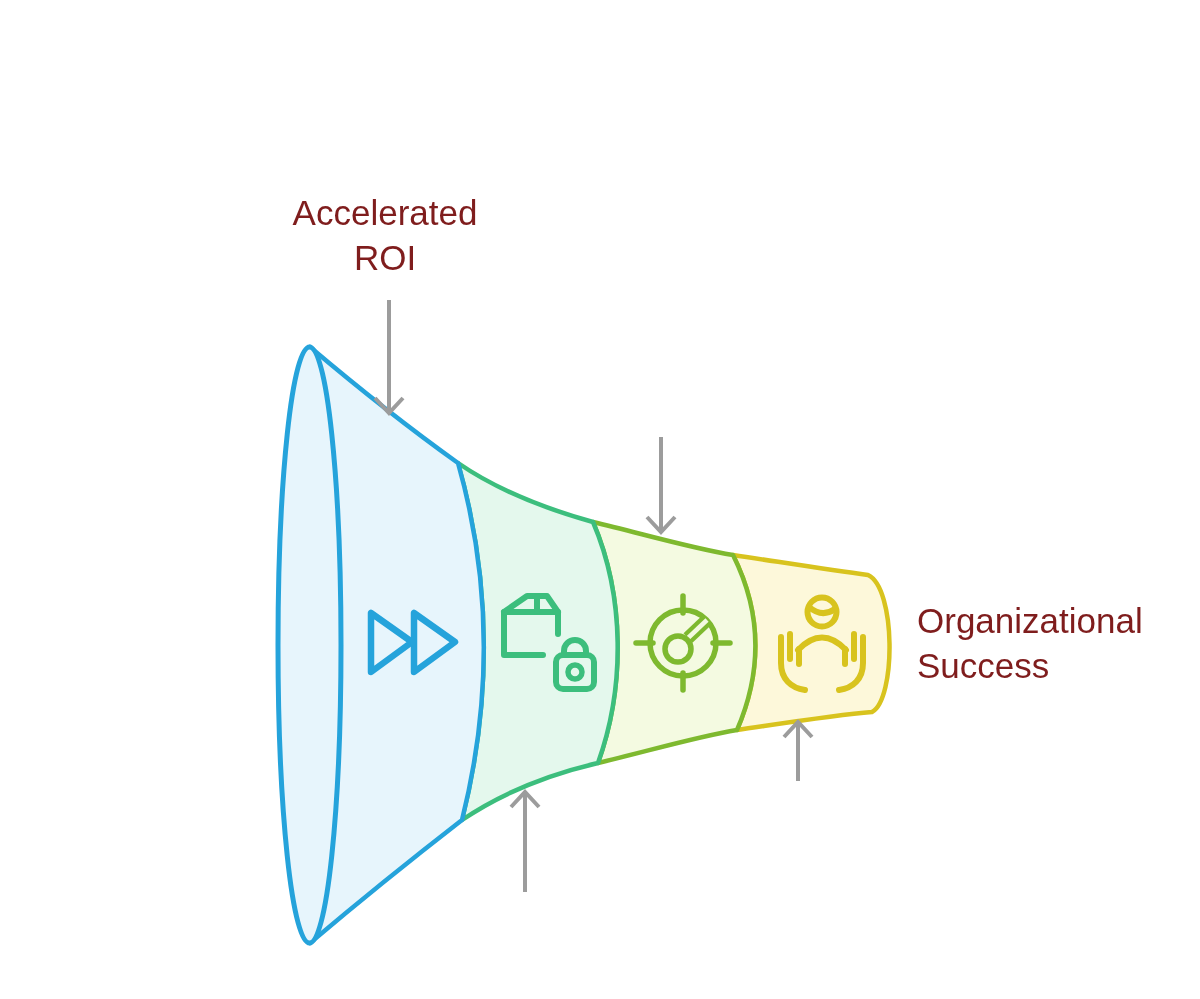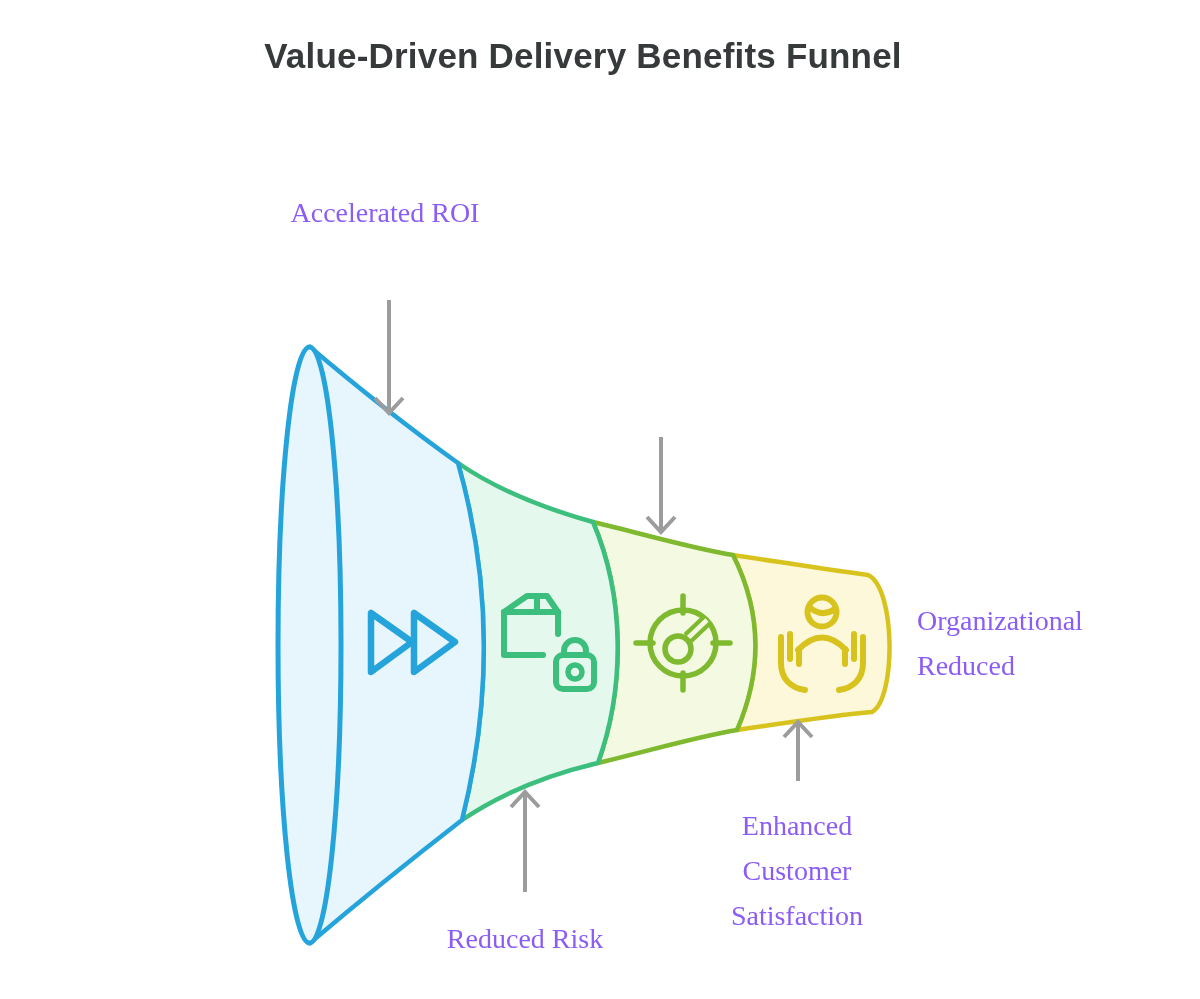--- a/index.html
+++ b/index.html
@@ -12,21 +12,21 @@
   }
   .canvas svg{position:absolute;left:0;top:0;}
   .page-title{
     position:absolute;left:0;top:36px;width:1166px;
     text-align:center;
     font-size:35px;font-weight:bold;color:#363a3b;
     letter-spacing:0.2px;
   }
   .lbl{
     position:absolute;
-    font-size:28px;line-height:45px;color:#8b5cf6;font-family:Liberation Serif, serif;
+    font-size:35px;line-height:45px;color:#7f1d1d;
   }
   .lbl.center{text-align:center;}
   .lbl.right{text-align:right;}
   .lbl.left{text-align:left;}
   .lbl-accelerated{left:275px;top:190px;width:220px;}
   .lbl-better{left:560px;top:328px;width:200px;}
   .lbl-input{left:10px;top:598px;width:240px;}
   .lbl-output{left:917px;top:598px;width:260px;}
   .lbl-reduced{left:375px;top:916px;width:300px;}
   .lbl-enhanced{left:702px;top:803px;width:190px;}
@@ -99,20 +99,17 @@
         <path d="M525,892 L525,794"></path>
         <path d="M511,807 L525,792 L539,807"></path>
       </g>
       <g>
         <path d="M798,781 L798,724"></path>
         <path d="M784,737 L798,722 L812,737"></path>
       </g>
     </g>
   </svg>
 
-  <div class="page-title">Value-Driven Delivery Benefits Funnel</div>
 
   <div class="lbl center lbl-accelerated">Accelerated ROI</div>
-  <div class="lbl left   lbl-output">Organizational Reduced</div>
-  <div class="lbl center lbl-reduced">Reduced Risk</div>
-  <div class="lbl center lbl-enhanced">Enhanced Customer Satisfaction</div>
+  <div class="lbl left   lbl-output">Organizational Success</div>
 
 </div>
 
 </body></html>

